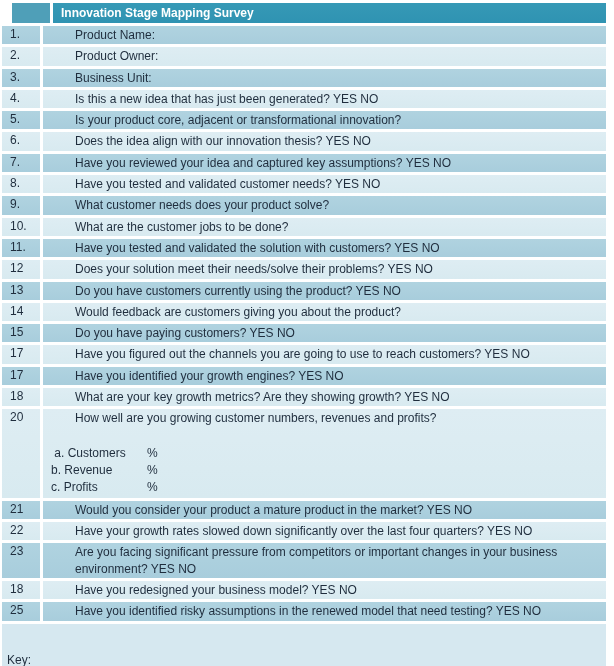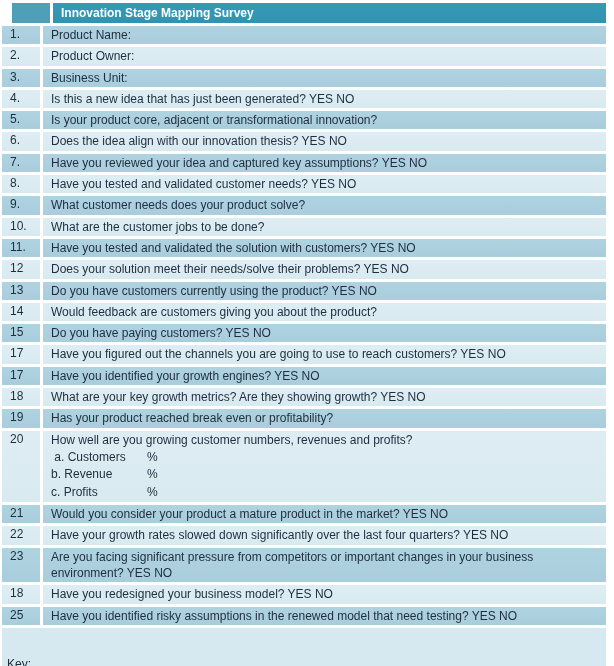--- a/index.html
+++ b/index.html
@@ -49,24 +49,24 @@
 
   
   .row{display:flex;margin-bottom:3px;}
   .row.medium .num-cell,.row.medium .q-cell{
     background:linear-gradient(#B0D3E0,var(--row-medium));
   }
   .row.light .num-cell,.row.light .q-cell{
     background:linear-gradient(#DEEDF3,var(--row-light));
   }
   .row .num-cell,.row .q-cell{min-height:15.5px;}
-  .q-cell .wrap{line-height:16.3px;display:block;}
-
-  
-  .subitems{margin-top:1px;}
+  .q-cell .wrap{line-height:16.3px;display:block;margin-left:24px;}
+
+  
+  .subitems{margin-top:18px;}
   .subitem{line-height:17.4px;}
   .subitem-label{
     display:inline-block;width:96px;
     white-space:pre;
   }
 
   
   .key{
     background:var(--key-bg);
     margin-top:0;
@@ -207,27 +207,20 @@
 
       </div>
     </div>
       <div class="row light">
       <div class="num-cell">18</div>
       <div class="q-cell">
         <span class="wrap">What are your key growth metrics? Are they showing growth? YES NO</span>
 
       </div>
     </div>
-      <div class="row medium">
-      <div class="num-cell">19</div>
-      <div class="q-cell">
-        <span class="wrap">Has your product reached break even or profitability?</span>
-
-      </div>
-    </div>
       <div class="row light">
       <div class="num-cell">20</div>
       <div class="q-cell">
         <span class="wrap">How well are you growing customer numbers, revenues and profits?</span>
         <div class="subitems">
             <div class="subitem"><span class="subitem-label"> a. Customers</span><span>%</span></div>
             <div class="subitem"><span class="subitem-label">b. Revenue</span><span>%</span></div>
             <div class="subitem"><span class="subitem-label">c. Profits</span><span>%</span></div>
           </div>
       </div>

